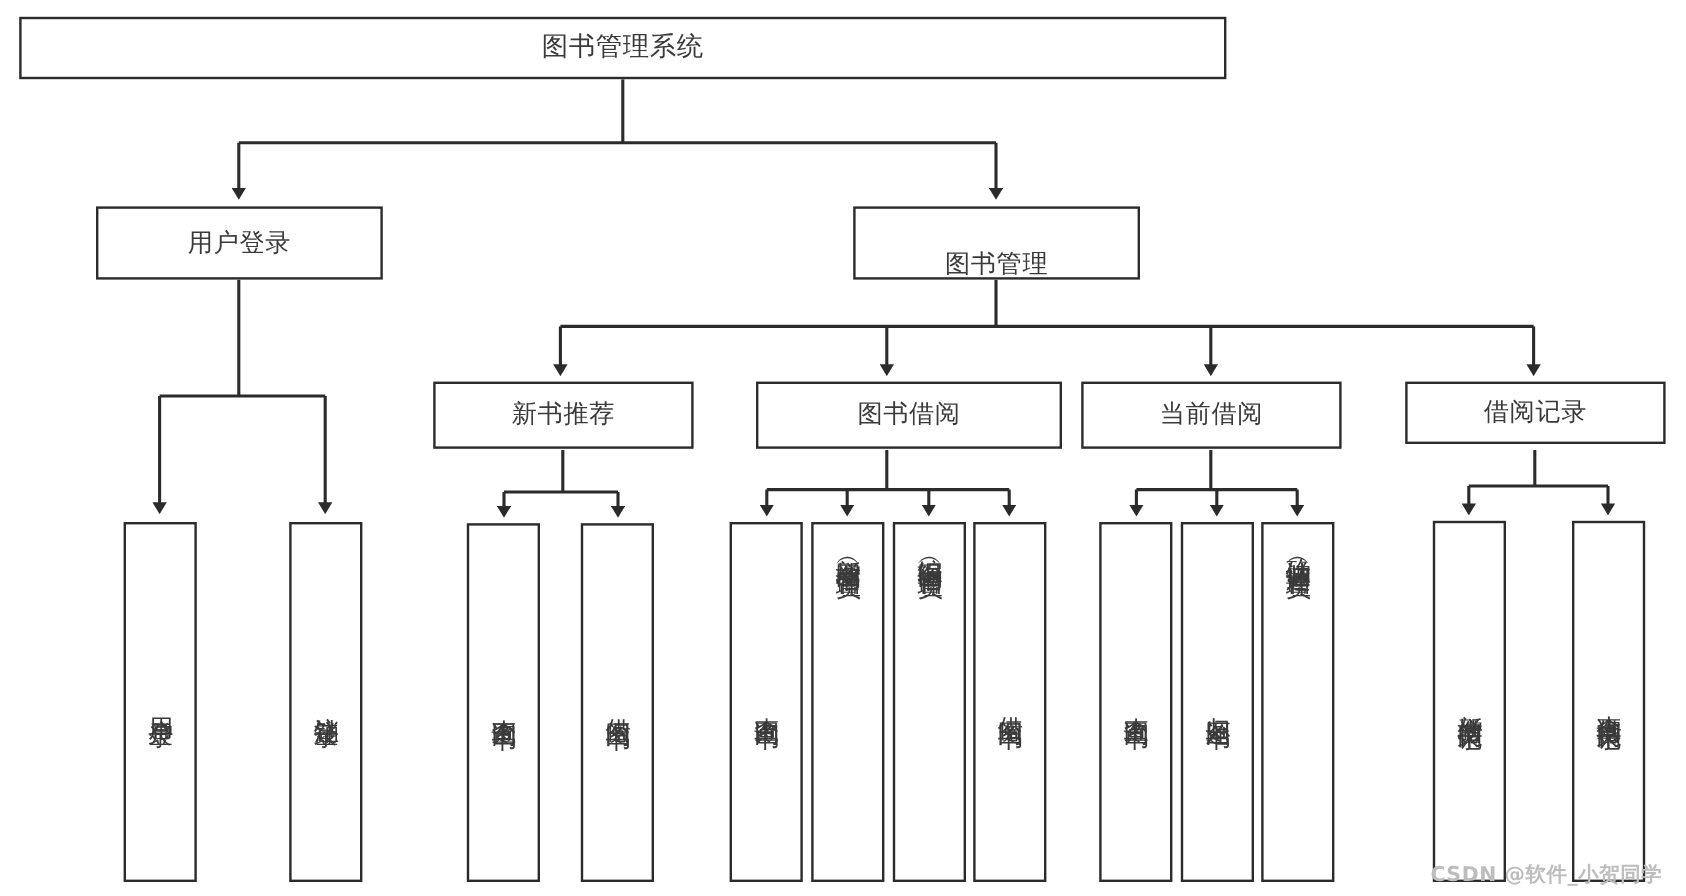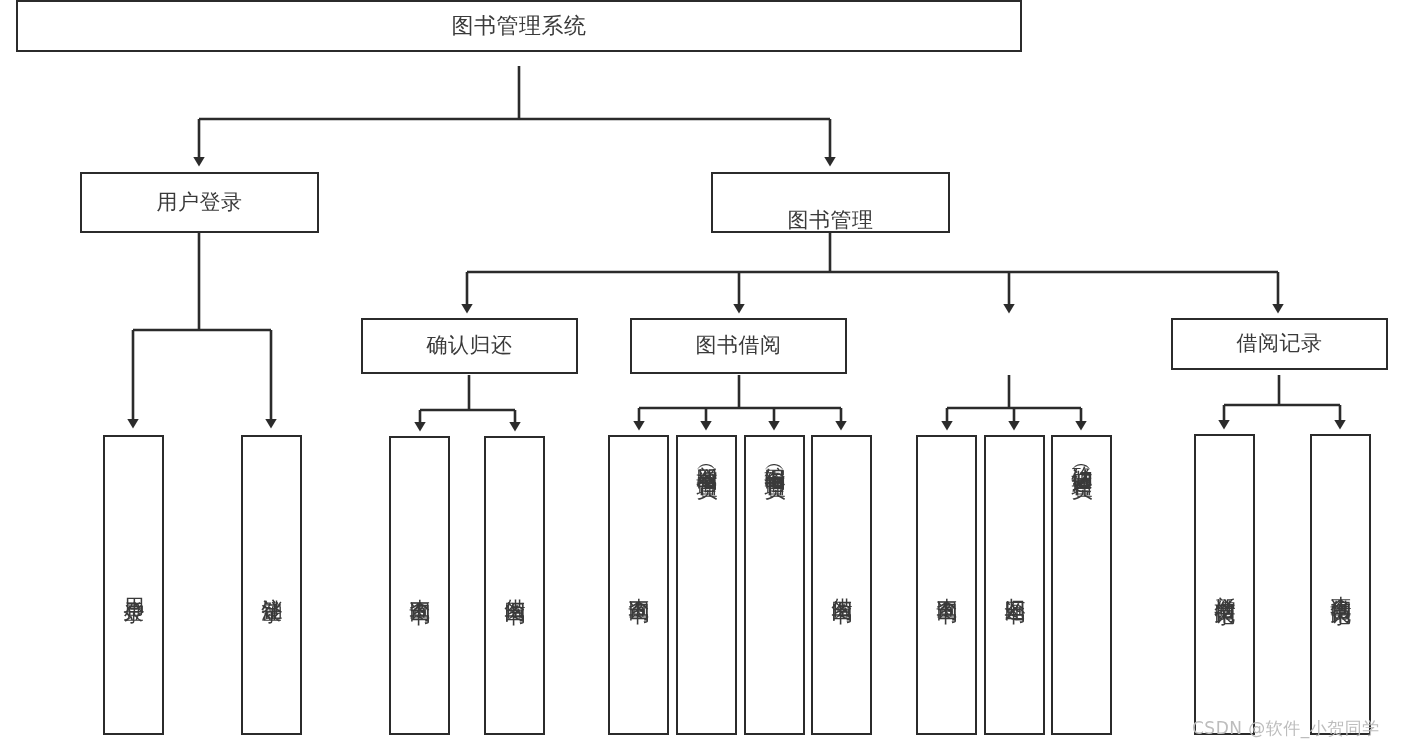--- a/index.html
+++ b/index.html
@@ -66,20 +66,21 @@
     align-items: center;
     padding-top: 0;
   }
   .watermark {
     position: absolute;
     color: #bdbdbd;
     font-size: 17px;
     white-space: nowrap;
     z-index: 3;
     letter-spacing: 0.5px;
+    font-weight: bold;
   }
 </style>
 </head>
 <body>
 
 <div id="canvas">
 
   <svg id="wires" viewBox="0 0 1405 747" width="1405" height="747" xmlns="http://www.w3.org/2000/svg">
     <defs>
       <marker id="arrow" markerWidth="10" markerHeight="12" refX="1.5" refY="6" orient="auto" markerUnits="userSpaceOnUse">
@@ -123,36 +124,39 @@
       <path d="M1014,408 L1014,422" marker-end="url(#arrow)"></path>
       <path d="M1081,408 L1081,422" marker-end="url(#arrow)"></path>
 
       <path d="M1279,375 L1279,405"></path>
       <path d="M1224,405 L1340,405"></path>
       <path d="M1224,405 L1224,421" marker-end="url(#arrow)"></path>
       <path d="M1340,405 L1340,421" marker-end="url(#arrow)"></path>
     </g>
   </svg>
 
-  <div class="node horiz root" style="left:16px; top:0; width:1006px; height:52px;align-items:center;">
+  <div class="node horiz root" style="left:16px; top:14px; width:1006px; height:52px;align-items:center;">
     <span class="lbl">图书管理系统</span>
   </div>
 
   <div class="node horiz" style="left:80px; top:172px; width:239px; height:61px;">
     <span class="lbl">用户登录</span>
   </div>
   <div class="node horiz" style="left:711px; top:172px; width:239px; height:61px;align-items:flex-end;">
     <span class="lbl">图书管理</span>
   </div>
 
   <div class="node horiz" style="left:361px; top:318px; width:217px; height:56px;">
-    <span class="lbl">确认归还</span>
-  </div>
-  <div class="node horiz" style="left:630px; top:318px; width:217px; height:56px;">
+    <span class="lbl">新书推荐</span>
+  </div>
+  <div class="node horiz" style="left:630px; top:318px; width:255px; height:56px;">
     <span class="lbl">图书借阅</span>
+  </div>
+  <div class="node horiz" style="left:901px; top:318px; width:217px; height:56px;">
+    <span class="lbl">当前借阅</span>
   </div>
   <div class="node horiz" style="left:1171px; top:318px; width:217px; height:52px;">
     <span class="lbl">借阅记录</span>
   </div>
 
   <div class="node vert mid" style="left:103px; top:435px; width:61px; height:300px;">
     <span class="lbl">用户登录</span>
   </div>
   <div class="node vert mid" style="left:241px; top:435px; width:61px; height:300px;">
     <span class="lbl">注销登录</span>

